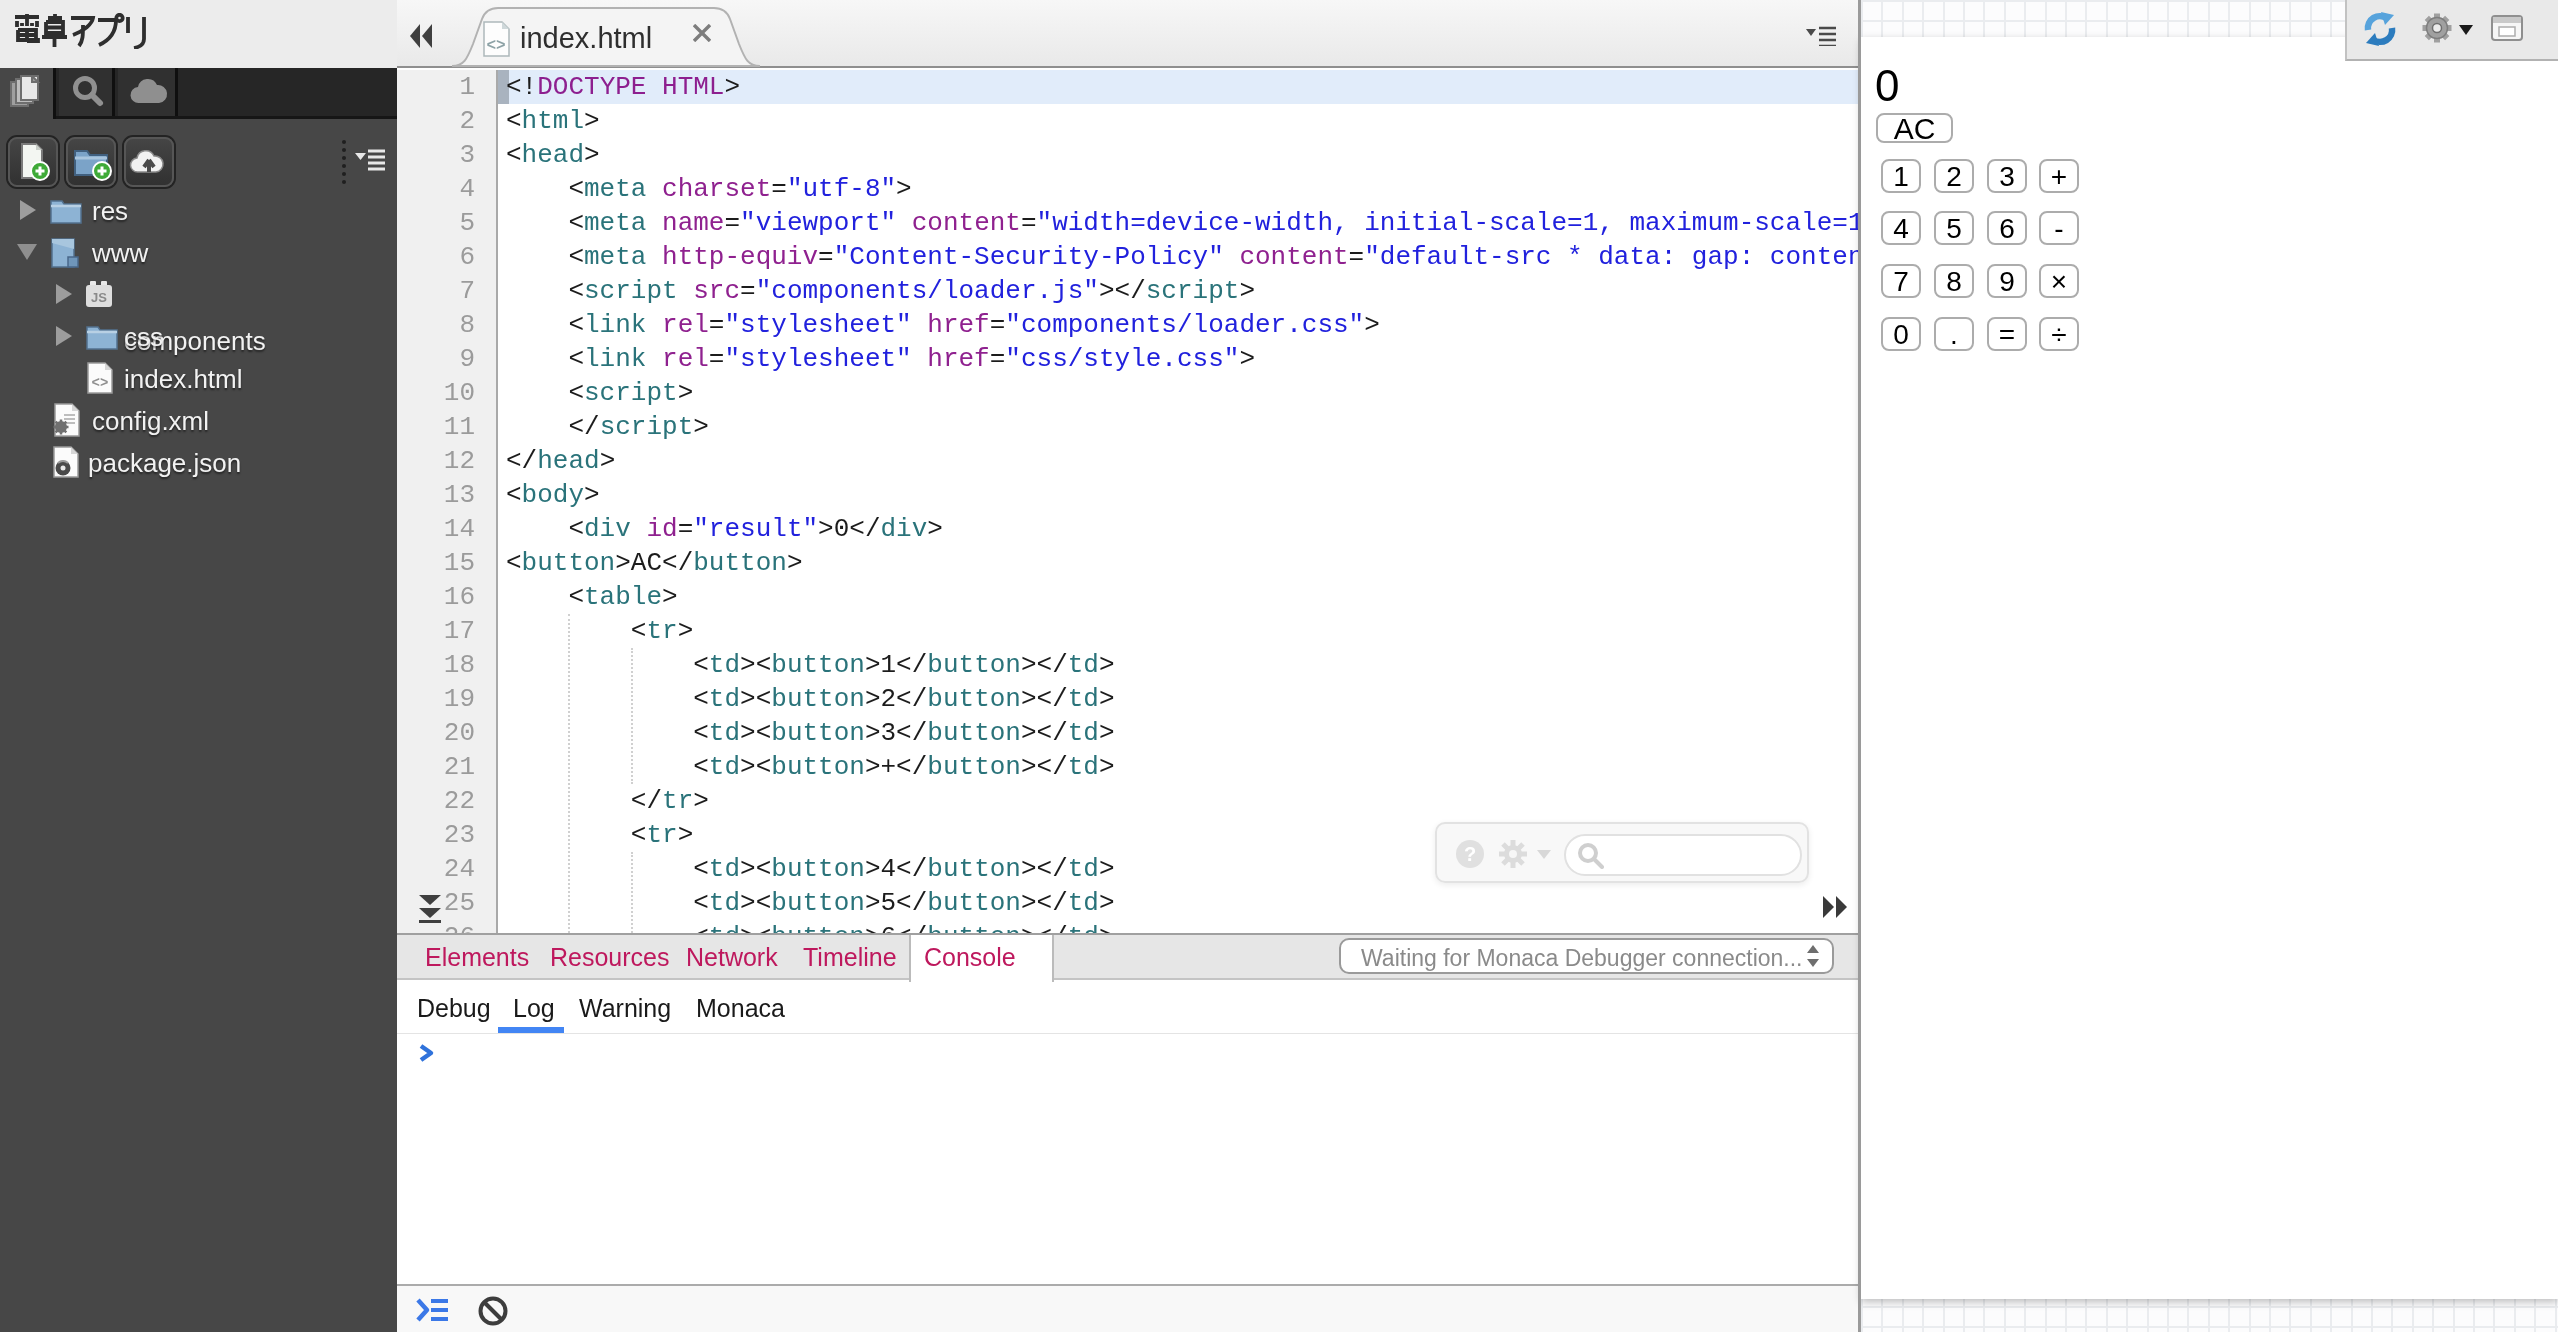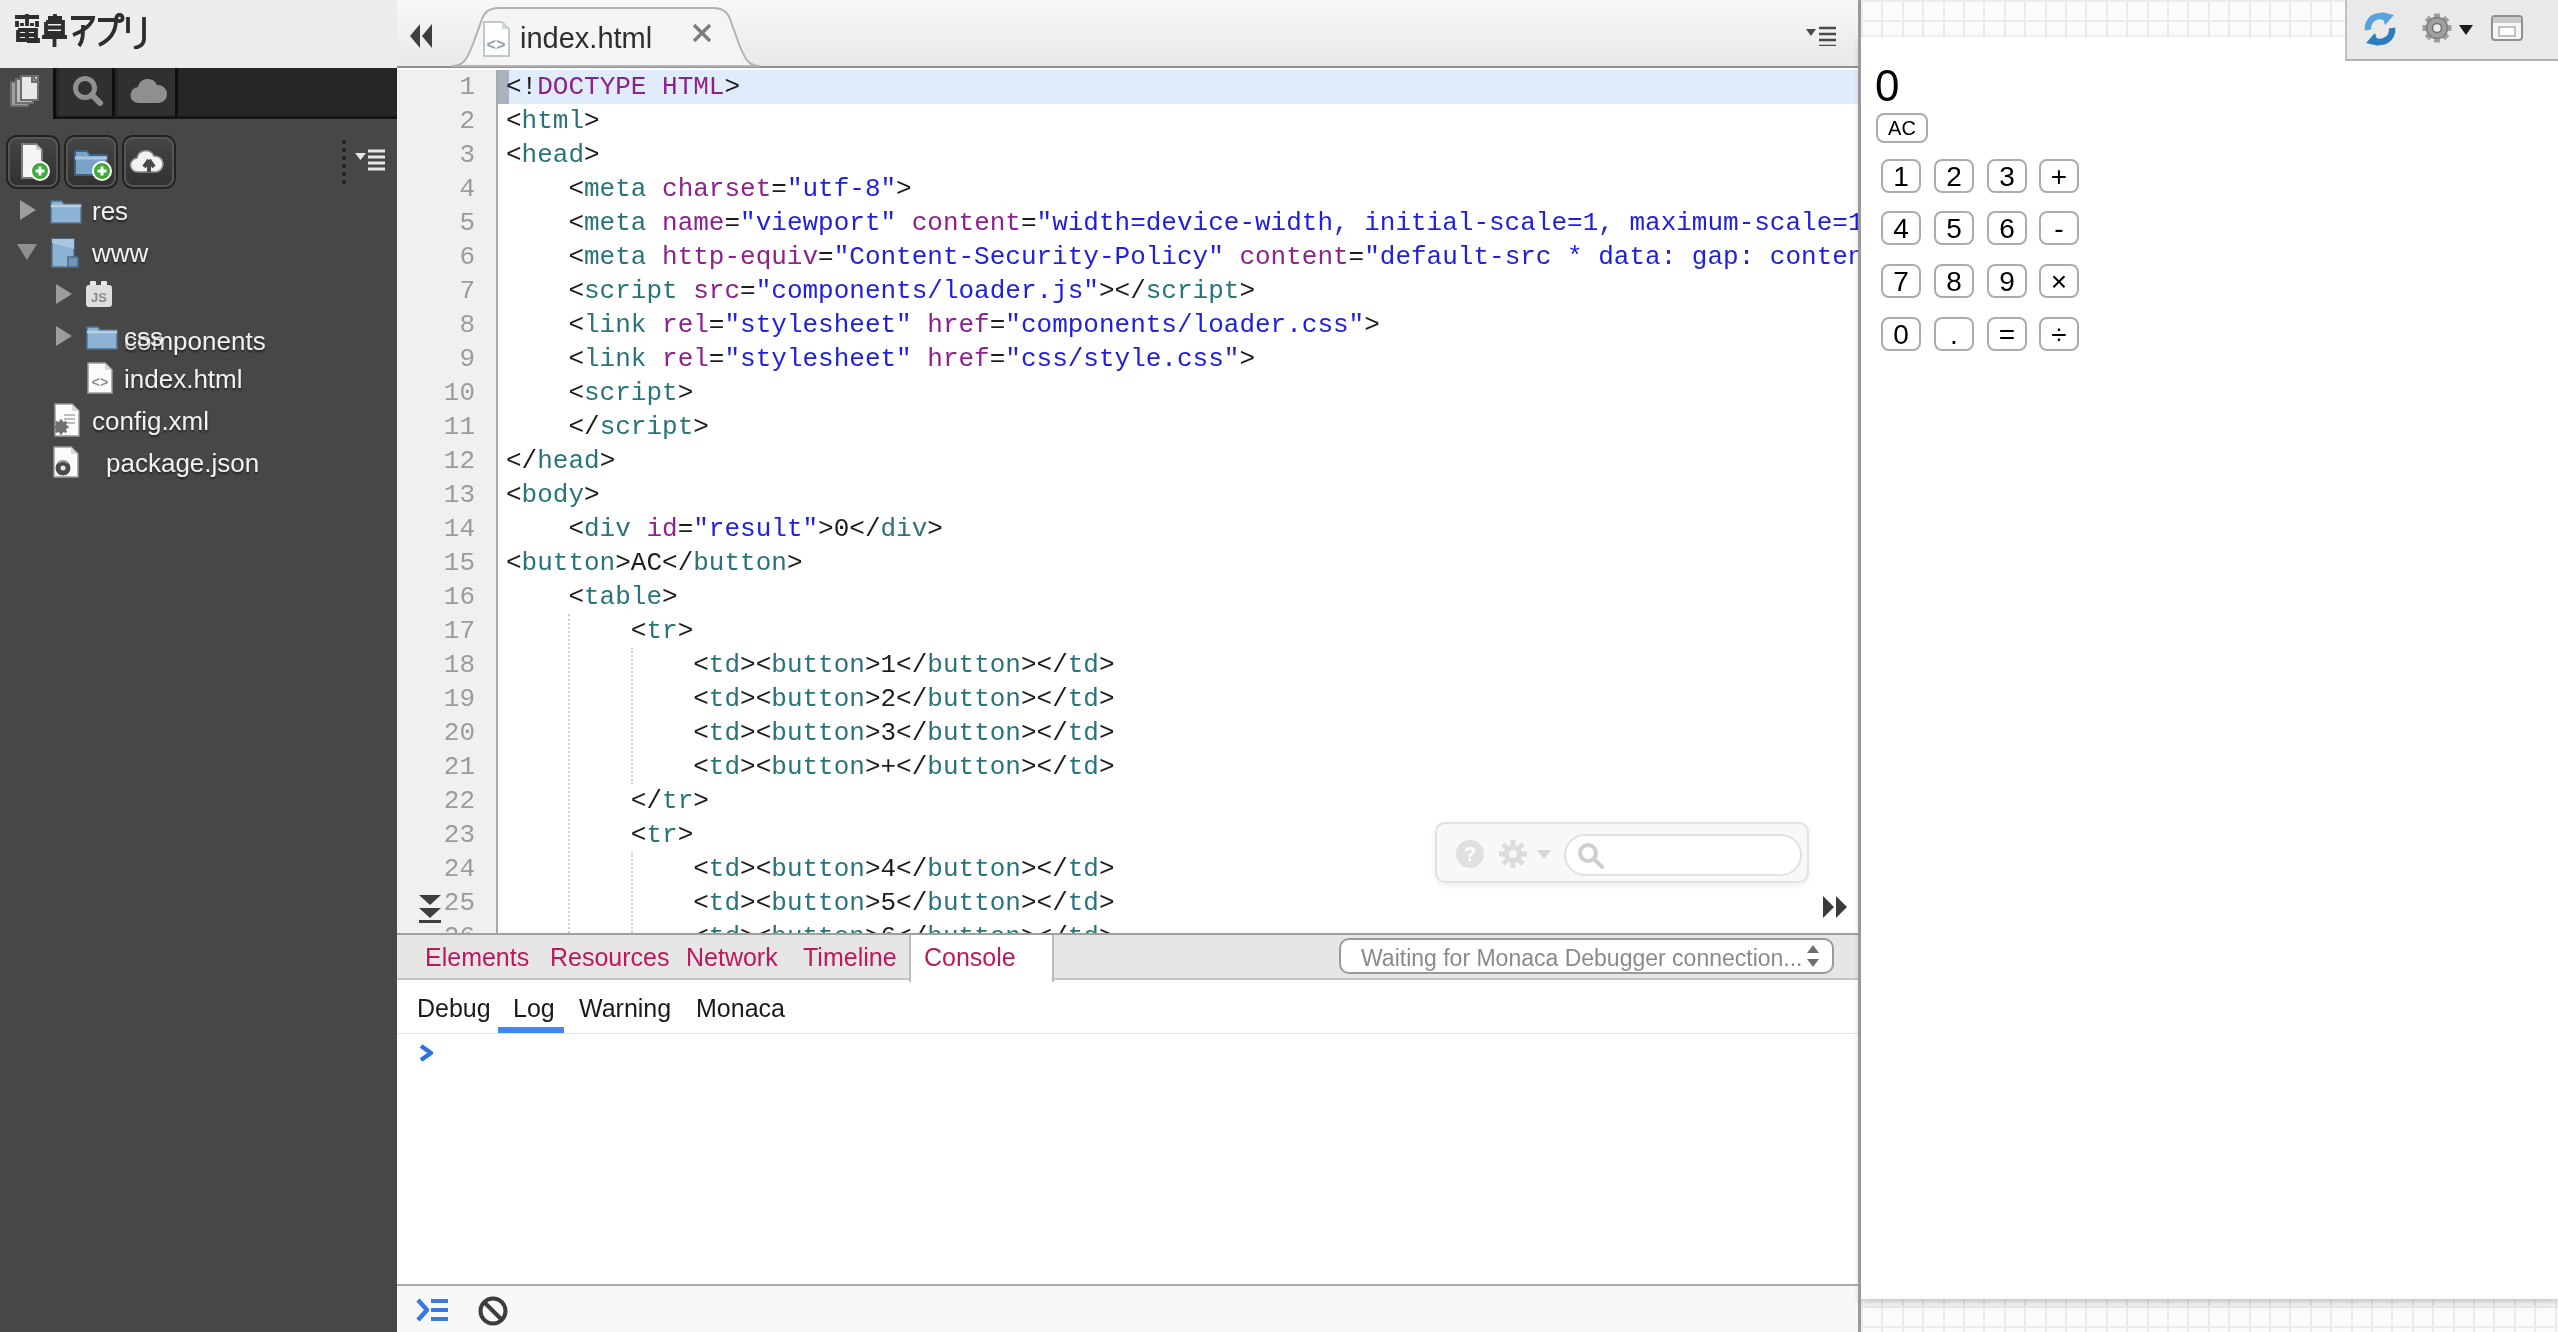--- a/index.html
+++ b/index.html
@@ -181,21 +181,21 @@
       <span class="lbl" style="left:92px;">config.xml</span>
     </div>
     <div class="treerow" style="top:441px;">
       <svg width="26" height="32" viewBox="0 0 26 32" style="position:absolute;left:53px;top:5px;">
         <path d="M1,1 L18,1 L25,8 L25,31 L1,31 Z" fill="#fbfbfb" stroke="#9a9a9a" stroke-width="1.5"></path>
         <path d="M18,1 L18,8 L25,8 Z" fill="#d6d6d6"></path>
         <circle cx="10" cy="22" r="7.5" fill="#4a4a4a"></circle>
         <circle cx="10" cy="22" r="2.5" fill="#e8e8e8"></circle>
         <path d="M5,17 A7.5,7.5 0 0 1 15,17" fill="none" stroke="#9a9a9a" stroke-width="2"></path>
       </svg>
-      <span class="lbl" style="left:106px;">package.json</span>
+      <span class="lbl" style="left:88px;">package.json</span>
     </div>
   </div>
 
   <div id="editor" class="abs"></div>
   <div id="tabbar" class="abs"></div>
   <div class="abs" style="left:410px;top:23px;">
     <svg width="24" height="26" viewBox="0 0 24 26" fill="#3f3f3f">
       <path d="M10,1 L10,25 L0,13 Z"></path>
       <path d="M22,1 L22,25 L12,13 Z"></path>
     </svg>
@@ -366,21 +366,21 @@
   </div>
   <div id="subtabs" class="abs"></div>
   <div id="logline" class="abs"></div>
   <div id="subsep" class="abs"></div>
   <div id="conbottom" class="abs"></div>
 
   <div id="preview" class="abs">
     <div id="screen" class="abs"></div>
     <div id="calc" class="abs">
       <div class="abs" style="left:14px;top:71px;font-size:44px;line-height:30px;color:#000;">0</div>
-      <div class="calcbtn" style="left:15px;top:113px;width:52px;height:30px;font-size:20px;line-height:27px;">AC</div>
+      <div class="calcbtn" style="left:15px;top:113px;width:77px;height:30px;font-size:30px;line-height:27px;">AC</div>
       <div class="calcbtn" style="left:20px;top:159px;width:40px;height:34px;line-height:31px;">1</div>
       <div class="calcbtn" style="left:73px;top:159px;width:40px;height:34px;line-height:31px;">2</div>
       <div class="calcbtn" style="left:126px;top:159px;width:40px;height:34px;line-height:31px;">3</div>
       <div class="calcbtn" style="left:178px;top:159px;width:40px;height:34px;line-height:31px;">+</div>
       <div class="calcbtn" style="left:20px;top:211px;width:40px;height:34px;line-height:31px;">4</div>
       <div class="calcbtn" style="left:73px;top:211px;width:40px;height:34px;line-height:31px;">5</div>
       <div class="calcbtn" style="left:126px;top:211px;width:40px;height:34px;line-height:31px;">6</div>
       <div class="calcbtn" style="left:178px;top:211px;width:40px;height:34px;line-height:31px;">-</div>
       <div class="calcbtn" style="left:20px;top:264px;width:40px;height:34px;line-height:31px;">7</div>
       <div class="calcbtn" style="left:73px;top:264px;width:40px;height:34px;line-height:31px;">8</div>

